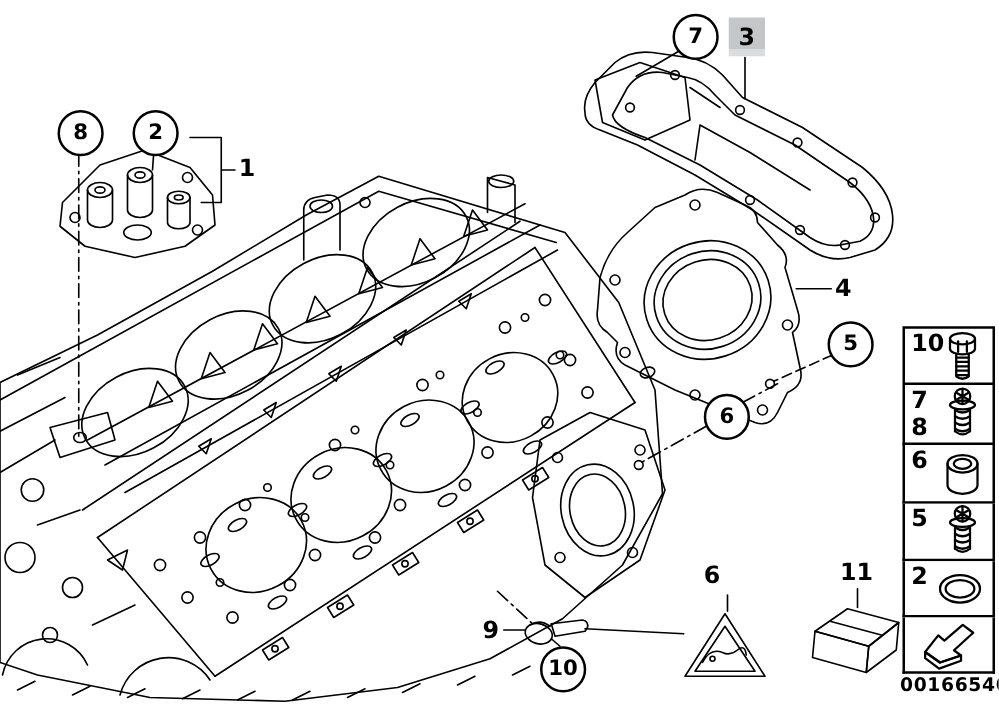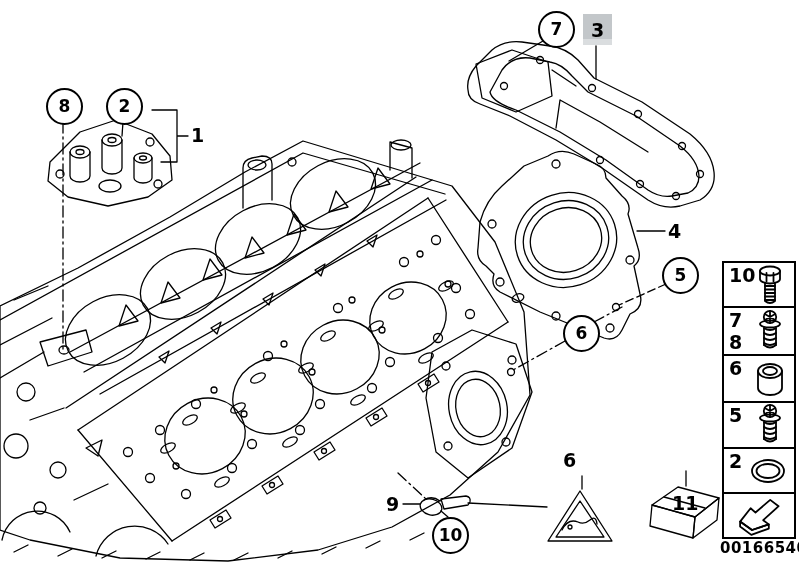--- a/index.html
+++ b/index.html
@@ -276,21 +276,21 @@
     </div>
   <div class="callout plain" style="left:386px;top:493px;">
       <span>9</span>
     </div>
   <div class="callout circle" style="left:432px;top:517px;">
       <span>10</span>
     </div>
   <div class="callout plain" style="left:563px;top:449px;">
       <span>6</span>
     </div>
-  <div class="callout plain" style="left:672px;top:447px;margin-top:45px;">
+  <div class="callout plain" style="left:672px;top:447px;">
       <span>11</span>
     </div>
 
   <div class="legend">
     <div class="legend-box" style="height:47px;">
       <span class="legend-num">10</span>
       <span class="legend-icon">
         <svg width="40" height="44" viewBox="-20 -22 40 44">
           <ellipse cx="0" cy="-14" rx="10" ry="4.5"></ellipse>
           <path d="M -10,-14 L -10,-6 A 10,4.5 0 0 0 10,-6 L 10,-14"></path>

